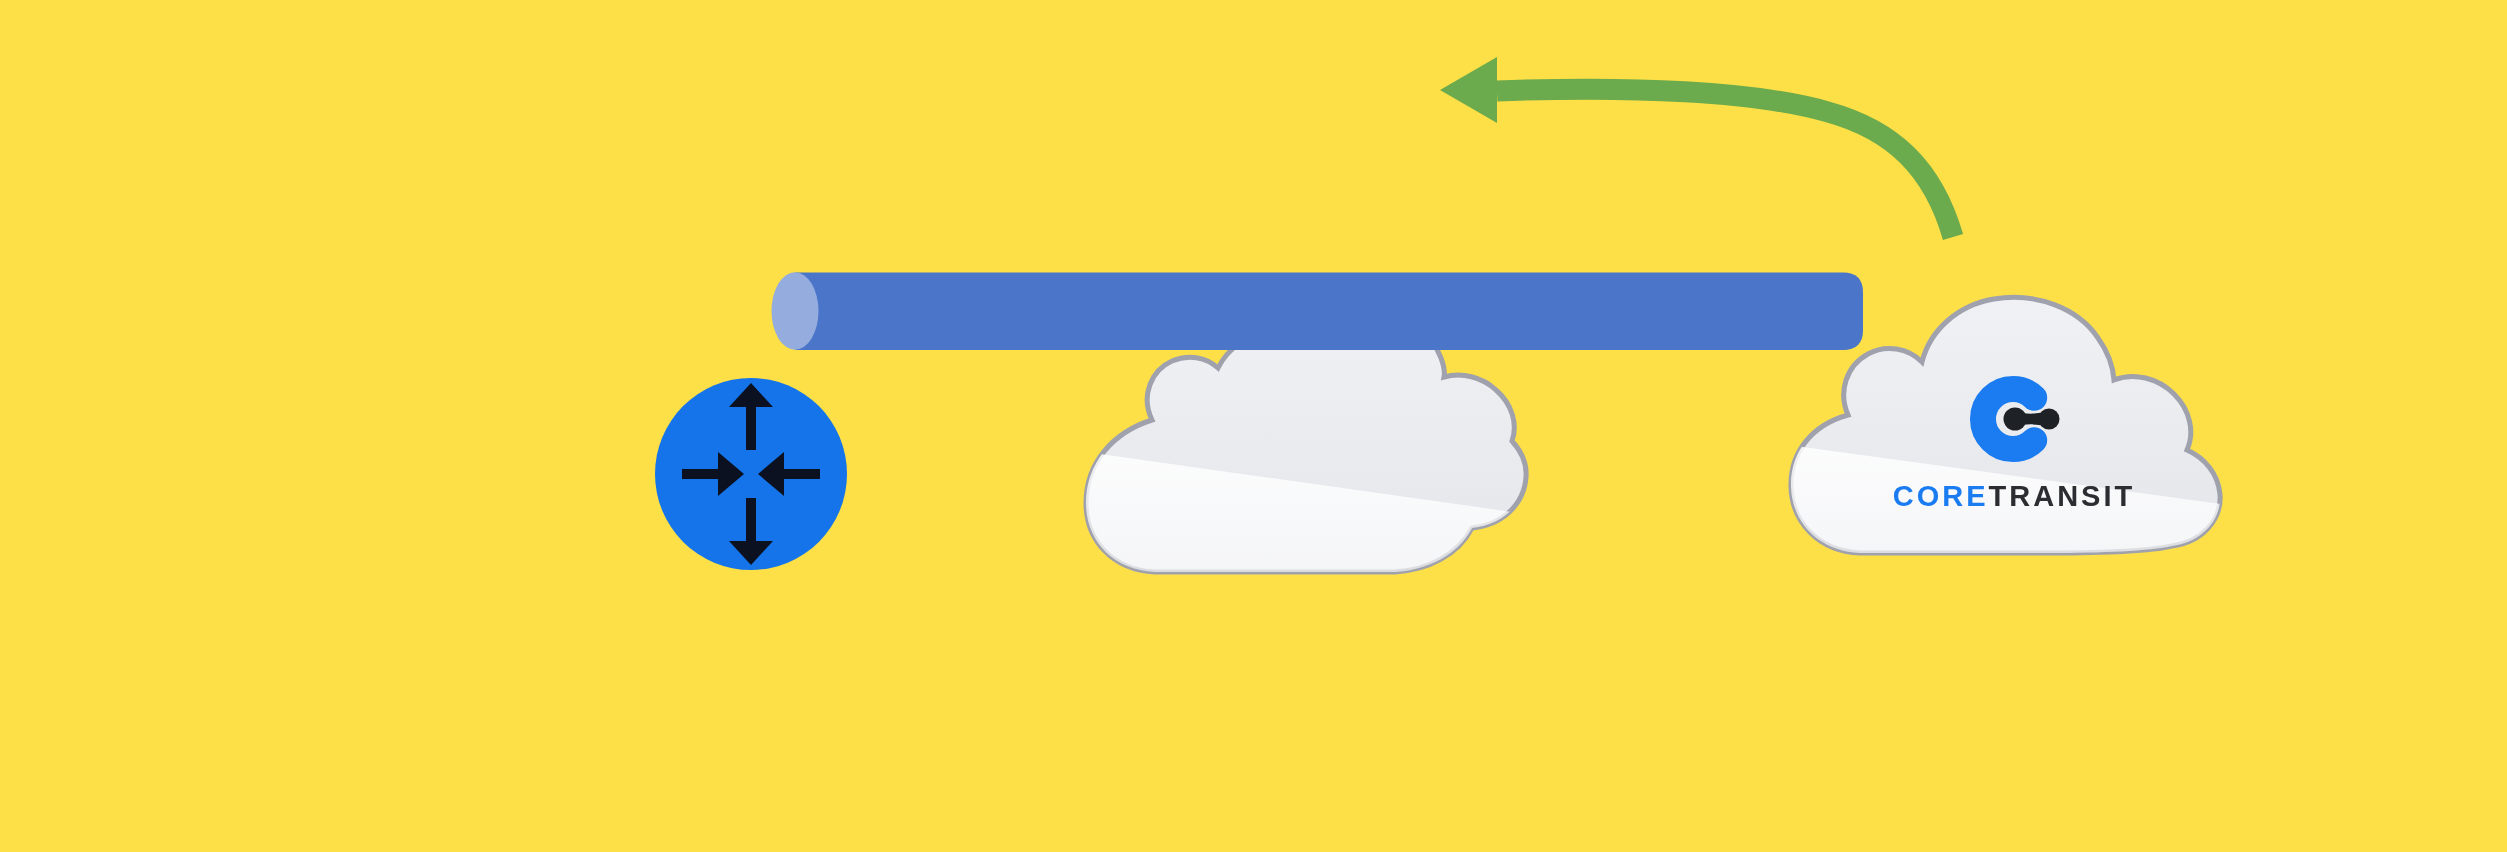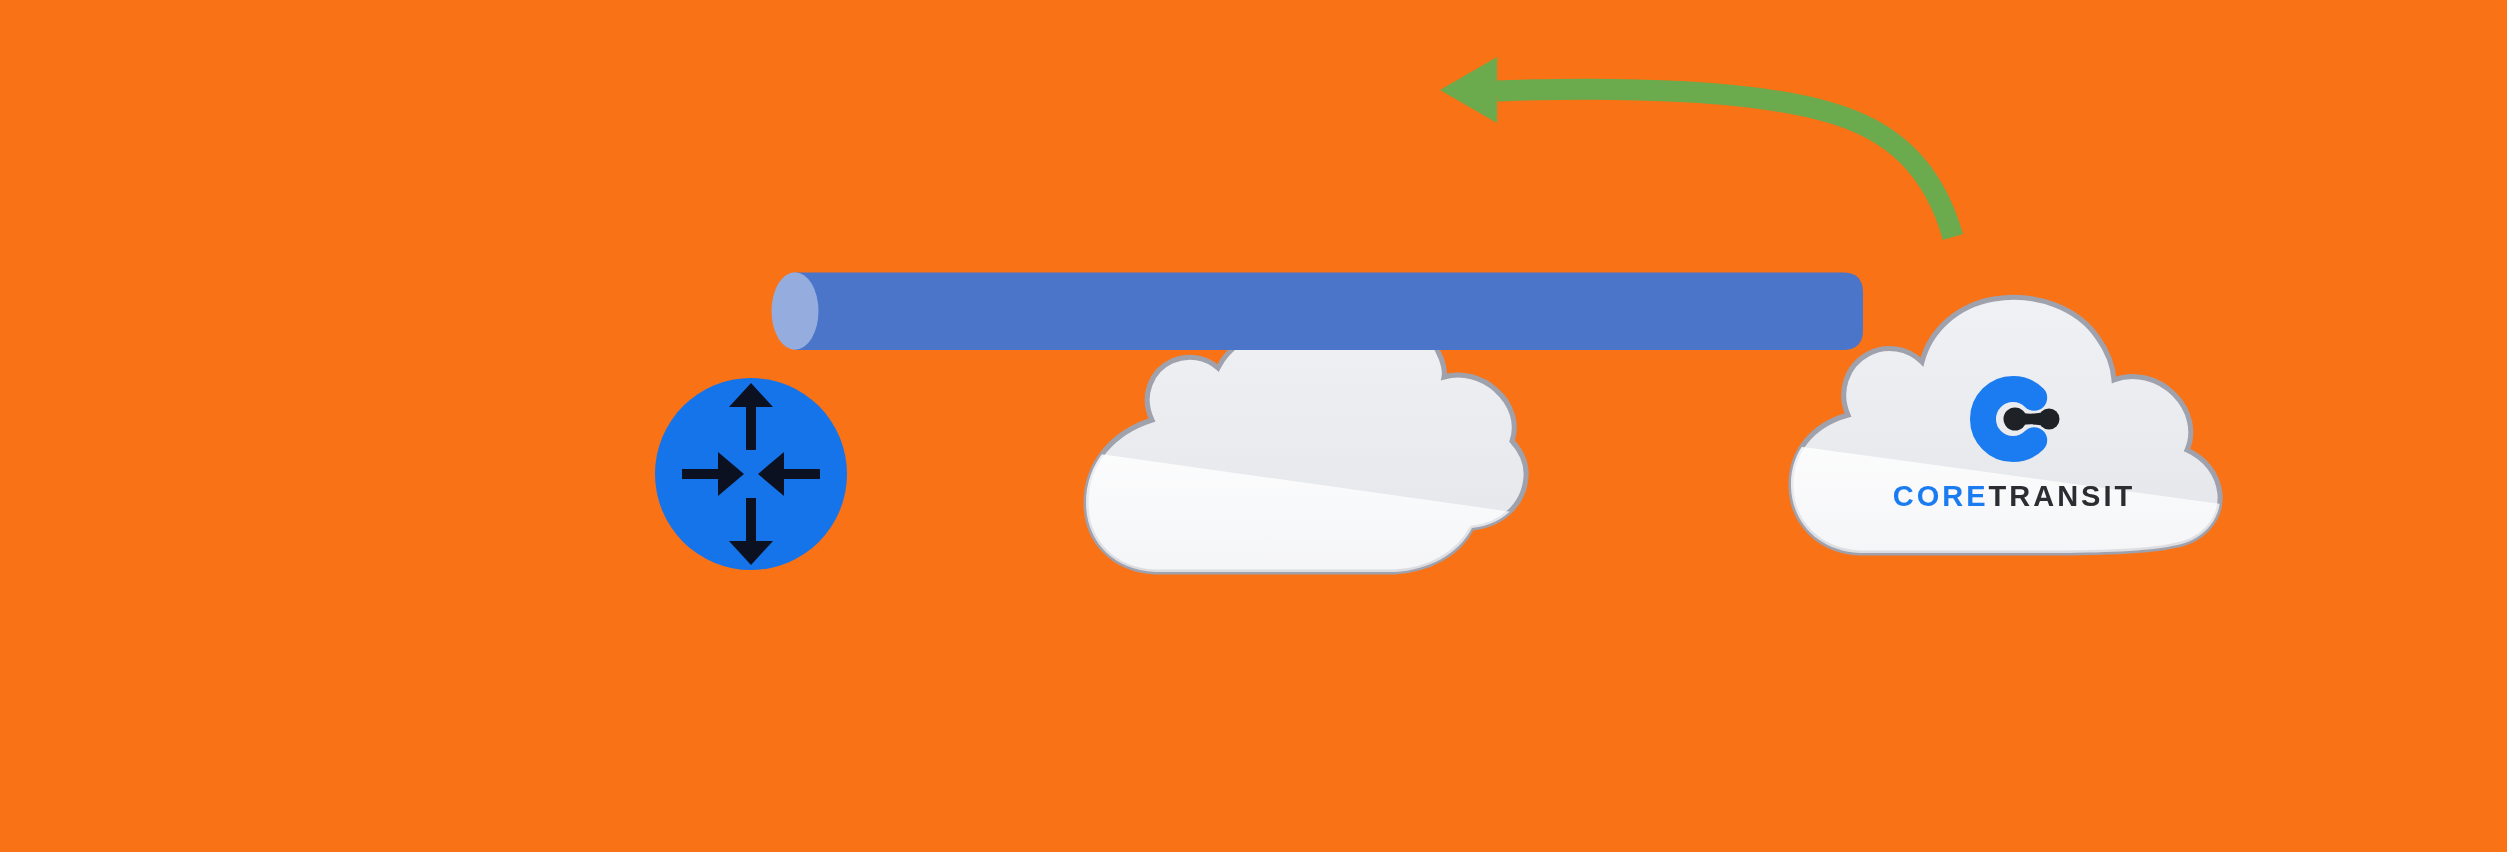--- a/index.html
+++ b/index.html
@@ -4,21 +4,21 @@
 <style>
   html, body {
     margin: 0;
     padding: 0;
     background: #000000;
   }
   .canvas {
     position: relative;
     width: 2507px;
     height: 852px;
-    background: #f97316;
+    background: #fde047;
     overflow: hidden;
     font-family: "Liberation Sans", sans-serif;
   }
   .canvas svg { display: block; width: 2507px; height: 852px; }
   .logo-text {
     font-family: "Liberation Sans", sans-serif;
     font-weight: bold;
     font-size: 29px;
     letter-spacing: 3px;
   }

